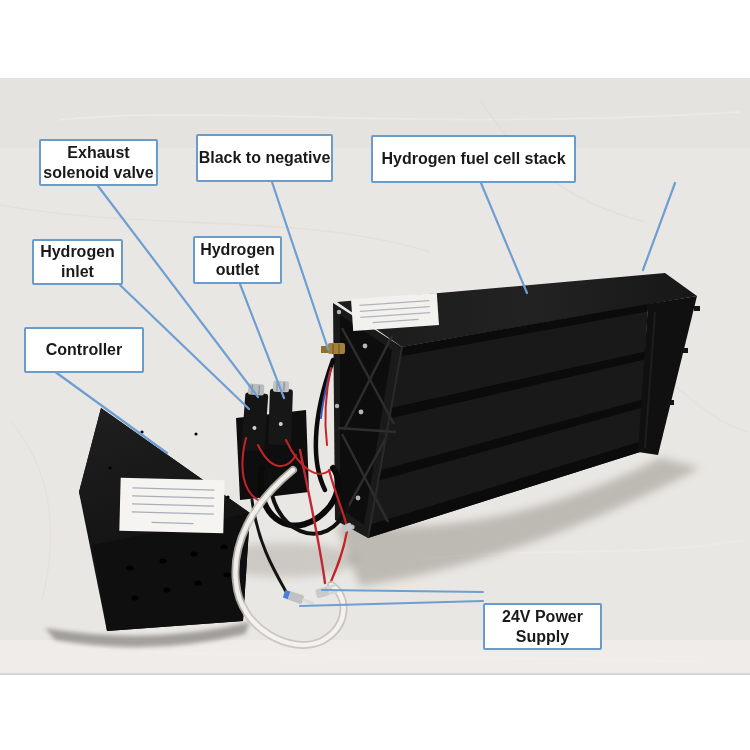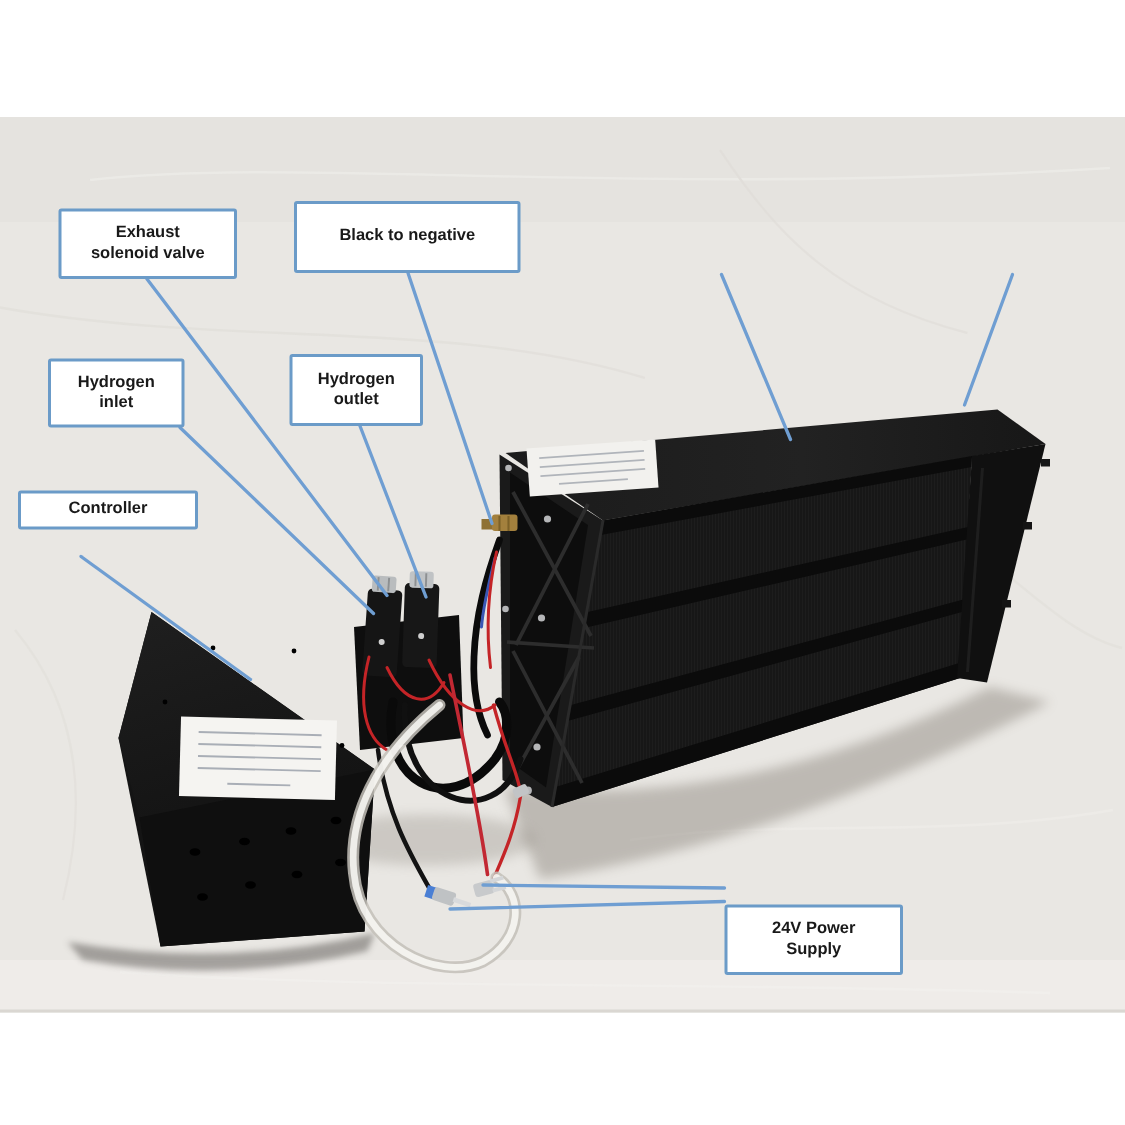--- a/index.html
+++ b/index.html
@@ -2,21 +2,21 @@
 <html style="--accent: #6b9bc8;"><head>
 <meta charset="utf-8">
 <style>
   html,body{margin:0;padding:0;background:#ffffff;}
   .figure{position:relative;width:750px;height:750px;background:#ffffff;overflow:hidden;
           font-family:"Liberation Sans",sans-serif;}
   .figure svg{position:absolute;left:0;top:0;}
   .callout{position:absolute;box-sizing:border-box;background:#ffffff;
            border:2.5px solid var(--accent,#6b9bc8);border-radius:2px;
            display:flex;align-items:center;justify-content:center;text-align:center;
-           font-weight:700;font-size:11px;line-height:1.22;color:#191919;
+           font-weight:700;font-size:16px;line-height:1.22;color:#191919;
            white-space:pre-line;z-index:30;}
   #leader-lines{z-index:20;}
   #photo-layer{z-index:10;}
 </style>
 </head>
 <body>
 
 <div class="figure">
 
   <svg id="photo-layer" width="750" height="750" viewBox="0 0 750 750">
@@ -217,32 +217,35 @@
       <line x1="240" y1="284" x2="284" y2="398" stroke="#6f9ed2" stroke-width="2.2" stroke-linecap="round"></line>
       <line x1="54" y1="371" x2="167" y2="453" stroke="#6f9ed2" stroke-width="2.2" stroke-linecap="round"></line>
       <line x1="483" y1="592" x2="322" y2="590" stroke="#6f9ed2" stroke-width="2.2" stroke-linecap="round"></line>
       <line x1="483" y1="601" x2="300" y2="606" stroke="#6f9ed2" stroke-width="2.2" stroke-linecap="round"></line>
     </svg>
 
   <div class="callout" style="left: 39px; top: 139px; width: 119px; height: 47px;">
     <span>Exhaust
 solenoid valve</span>
   </div>
-  <div class="callout" style="left: 196px; top: 134px; width: 151px; height: 48px;">
+  <div class="callout" style="left: 196px; top: 134px; width: 137px; height: 48px;">
     <span>Black to negative</span>
+  </div>
+  <div class="callout" style="left: 371px; top: 135px; width: 205px; height: 48px;">
+    <span>Hydrogen fuel cell stack</span>
   </div>
   <div class="callout" style="left: 32px; top: 239px; width: 91px; height: 46px;">
     <span>Hydrogen
 inlet</span>
   </div>
   <div class="callout" style="left: 193px; top: 236px; width: 89px; height: 48px;">
     <span>Hydrogen
 outlet</span>
   </div>
-  <div class="callout" style="left: 12px; top: 327px; width: 120px; height: 26px;">
+  <div class="callout" style="left: 24px; top: 327px; width: 120px; height: 46px;">
     <span>Controller</span>
   </div>
   <div class="callout" style="left: 483px; top: 575px; width: 119px; height: 47px; margin-top: 28px;">
     <span>24V Power
 Supply</span>
   </div>
 
 </div>
 
 </body></html>

